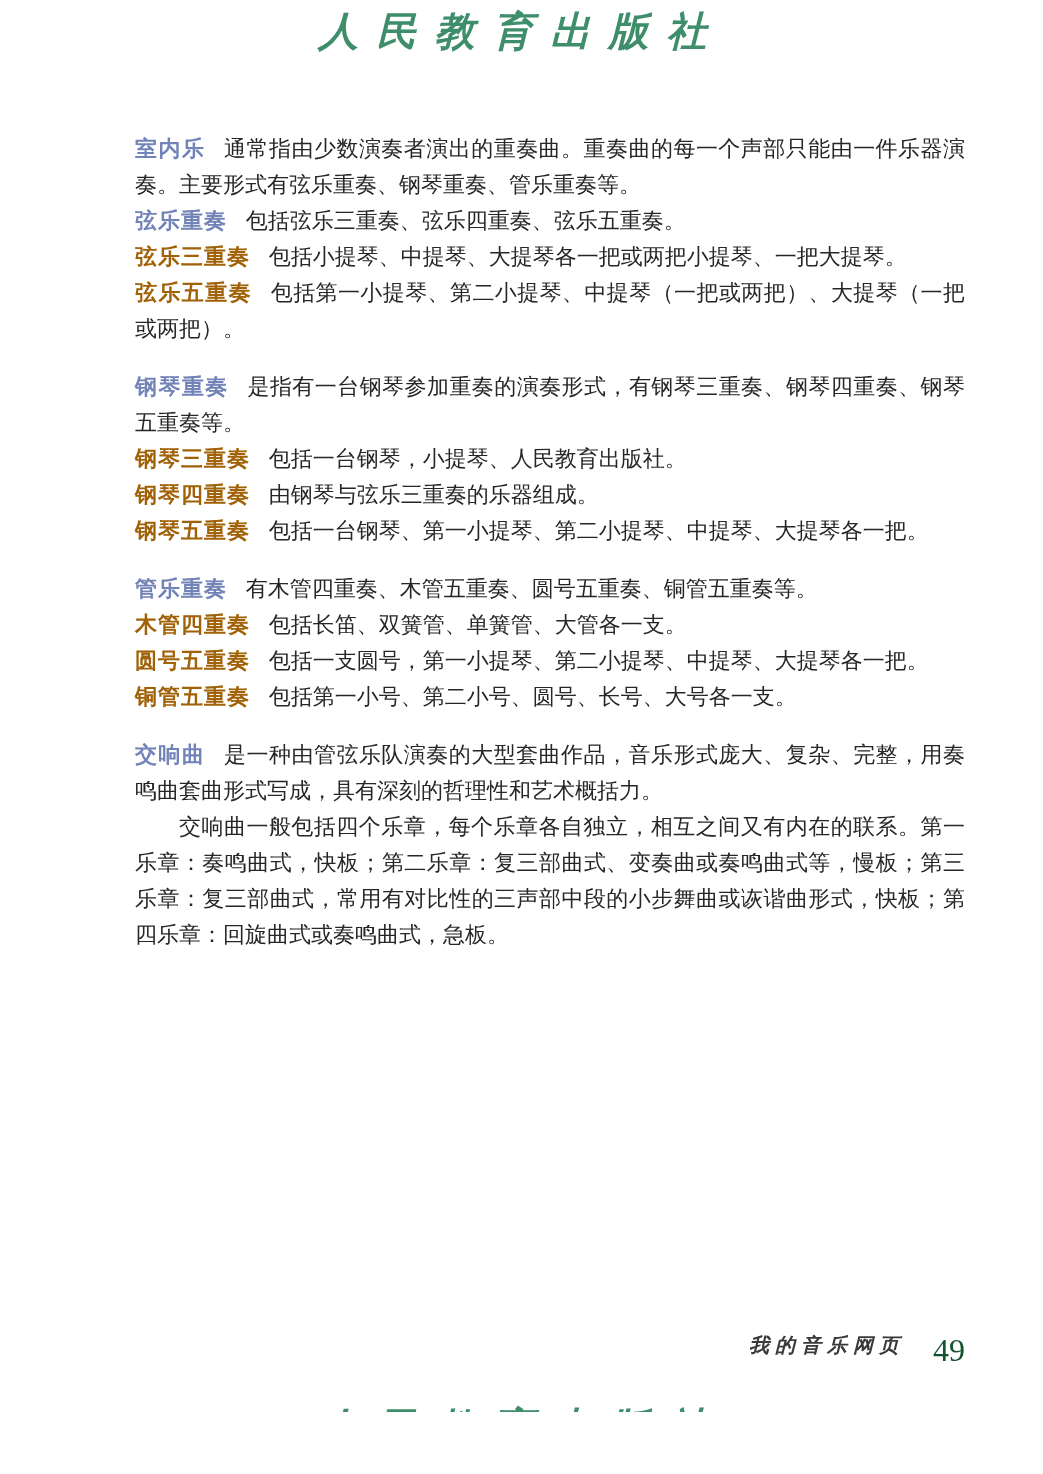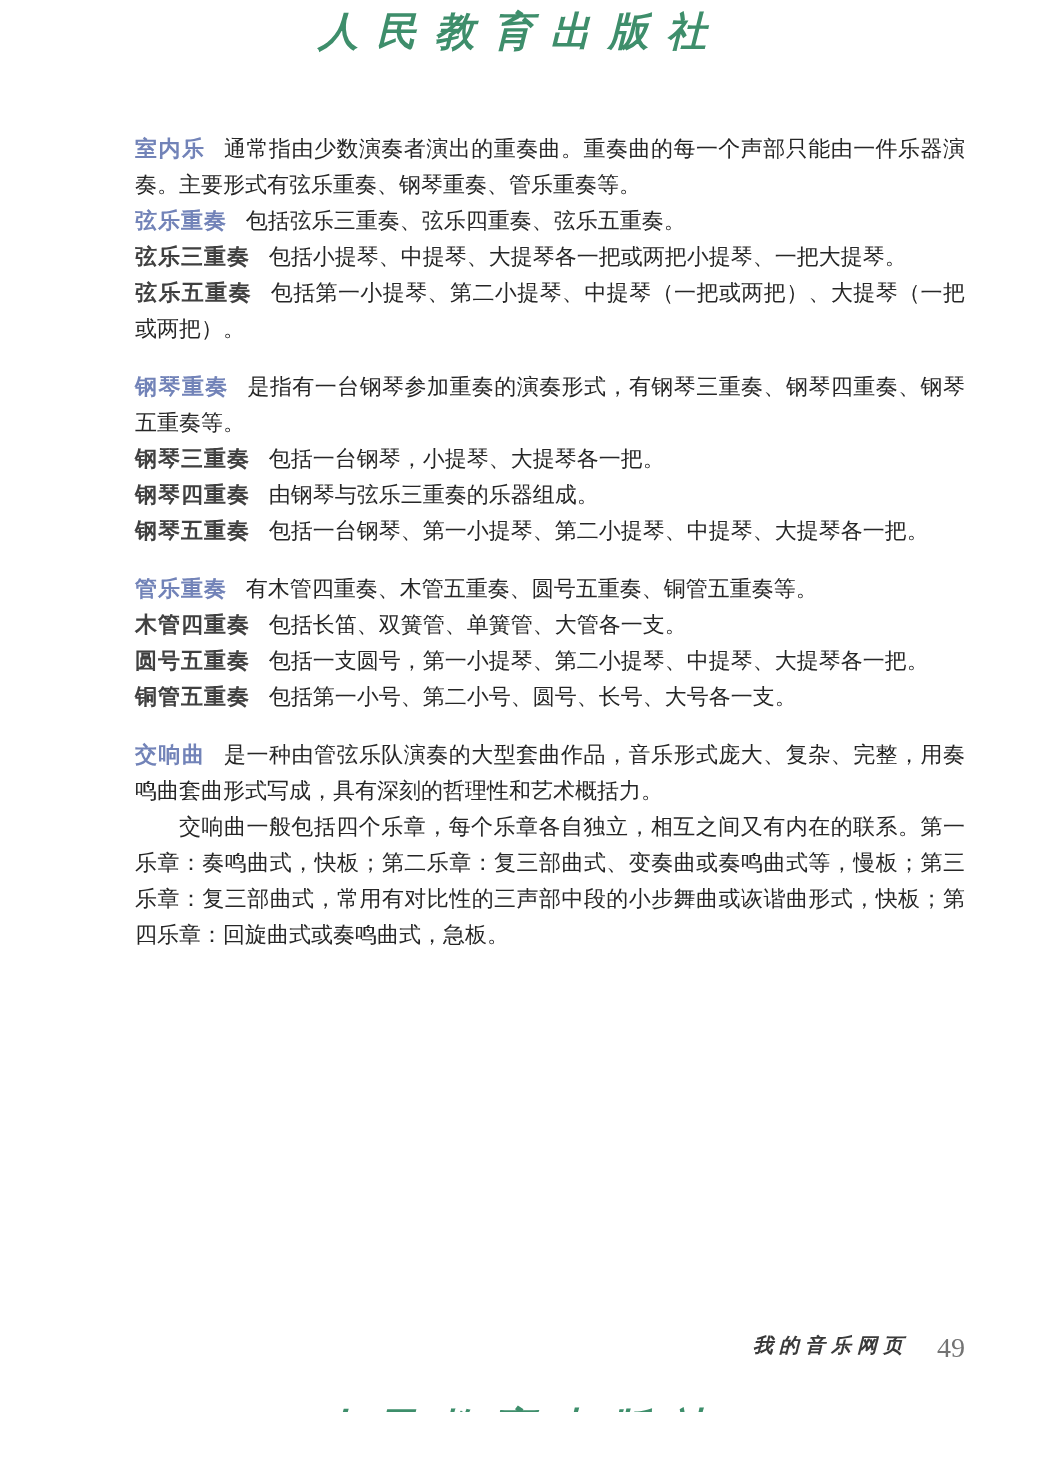--- a/index.html
+++ b/index.html
@@ -35,37 +35,37 @@
   .group{margin:0 0 22px 0;}
   p.entry{margin:0;}
   p.cont{margin:0;text-indent:2em;}
   .term{
     font-weight:bold;
     margin-right:0.85em;
     font-family:"Liberation Sans","DejaVu Sans",sans-serif;
     letter-spacing:1px;
   }
   .term[data-color="blue"]{color:#7283B8;}
-  .term[data-color="black"]{color:#404040;}
+  .term[data-color="black"]{color:#a16207;}
   .footer{
     position:absolute;
     top:1332px;right:78px;
     display:flex;align-items:flex-start;
     white-space:nowrap;
   }
   .footer-label{
     font-style:italic;
     font-weight:bold;
     font-size:20px;
     letter-spacing:6px;
     color:#3a3a3a;
   }
   .page-number{
-    font-size:28px;
-    color:#737373;
+    font-size:32px;
+    color:#14532d;
     margin-left:28px;
     font-style:normal;
     letter-spacing:0;
   }
 </style>
 </head>
 <body>
 
 <div class="page">
 
@@ -86,21 +86,21 @@
       <p class="entry">
         <span class="term" data-color="black">弦乐五重奏</span><span>包括第一小提琴、第二小提琴、中提琴（一把或两把）、大提琴（一把或两把）。</span>
       </p>
     </div>
 
     <div class="group">
       <p class="entry">
         <span class="term" data-color="blue">钢琴重奏</span><span>是指有一台钢琴参加重奏的演奏形式，有钢琴三重奏、钢琴四重奏、钢琴五重奏等。</span>
       </p>
       <p class="entry">
-        <span class="term" data-color="black">钢琴三重奏</span><span>包括一台钢琴，小提琴、大提琴各一把。</span>
+        <span class="term" data-color="black">钢琴三重奏</span><span>包括一台钢琴，小提琴、人民教育出版社。</span>
       </p>
       <p class="entry">
         <span class="term" data-color="black">钢琴四重奏</span><span>由钢琴与弦乐三重奏的乐器组成。</span>
       </p>
       <p class="entry">
         <span class="term" data-color="black">钢琴五重奏</span><span>包括一台钢琴、第一小提琴、第二小提琴、中提琴、大提琴各一把。</span>
       </p>
     </div>
 
     <div class="group">

